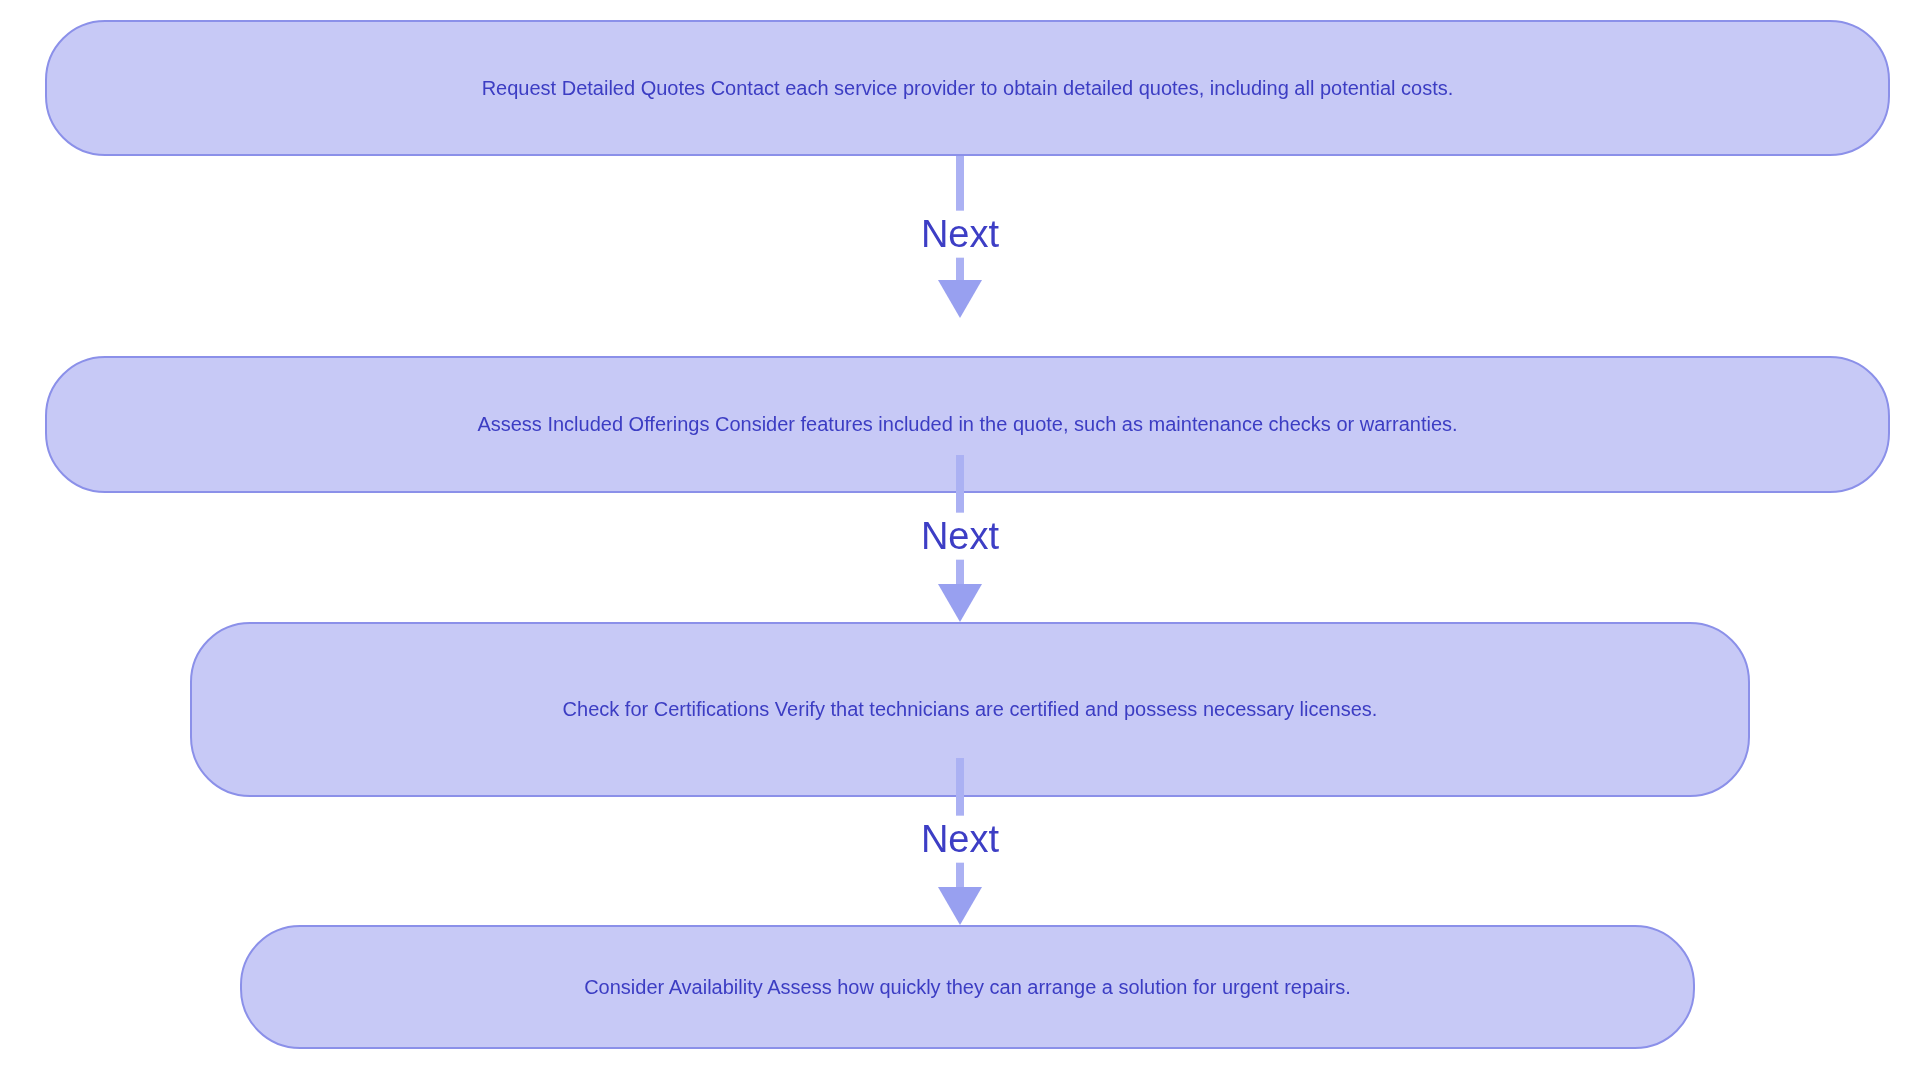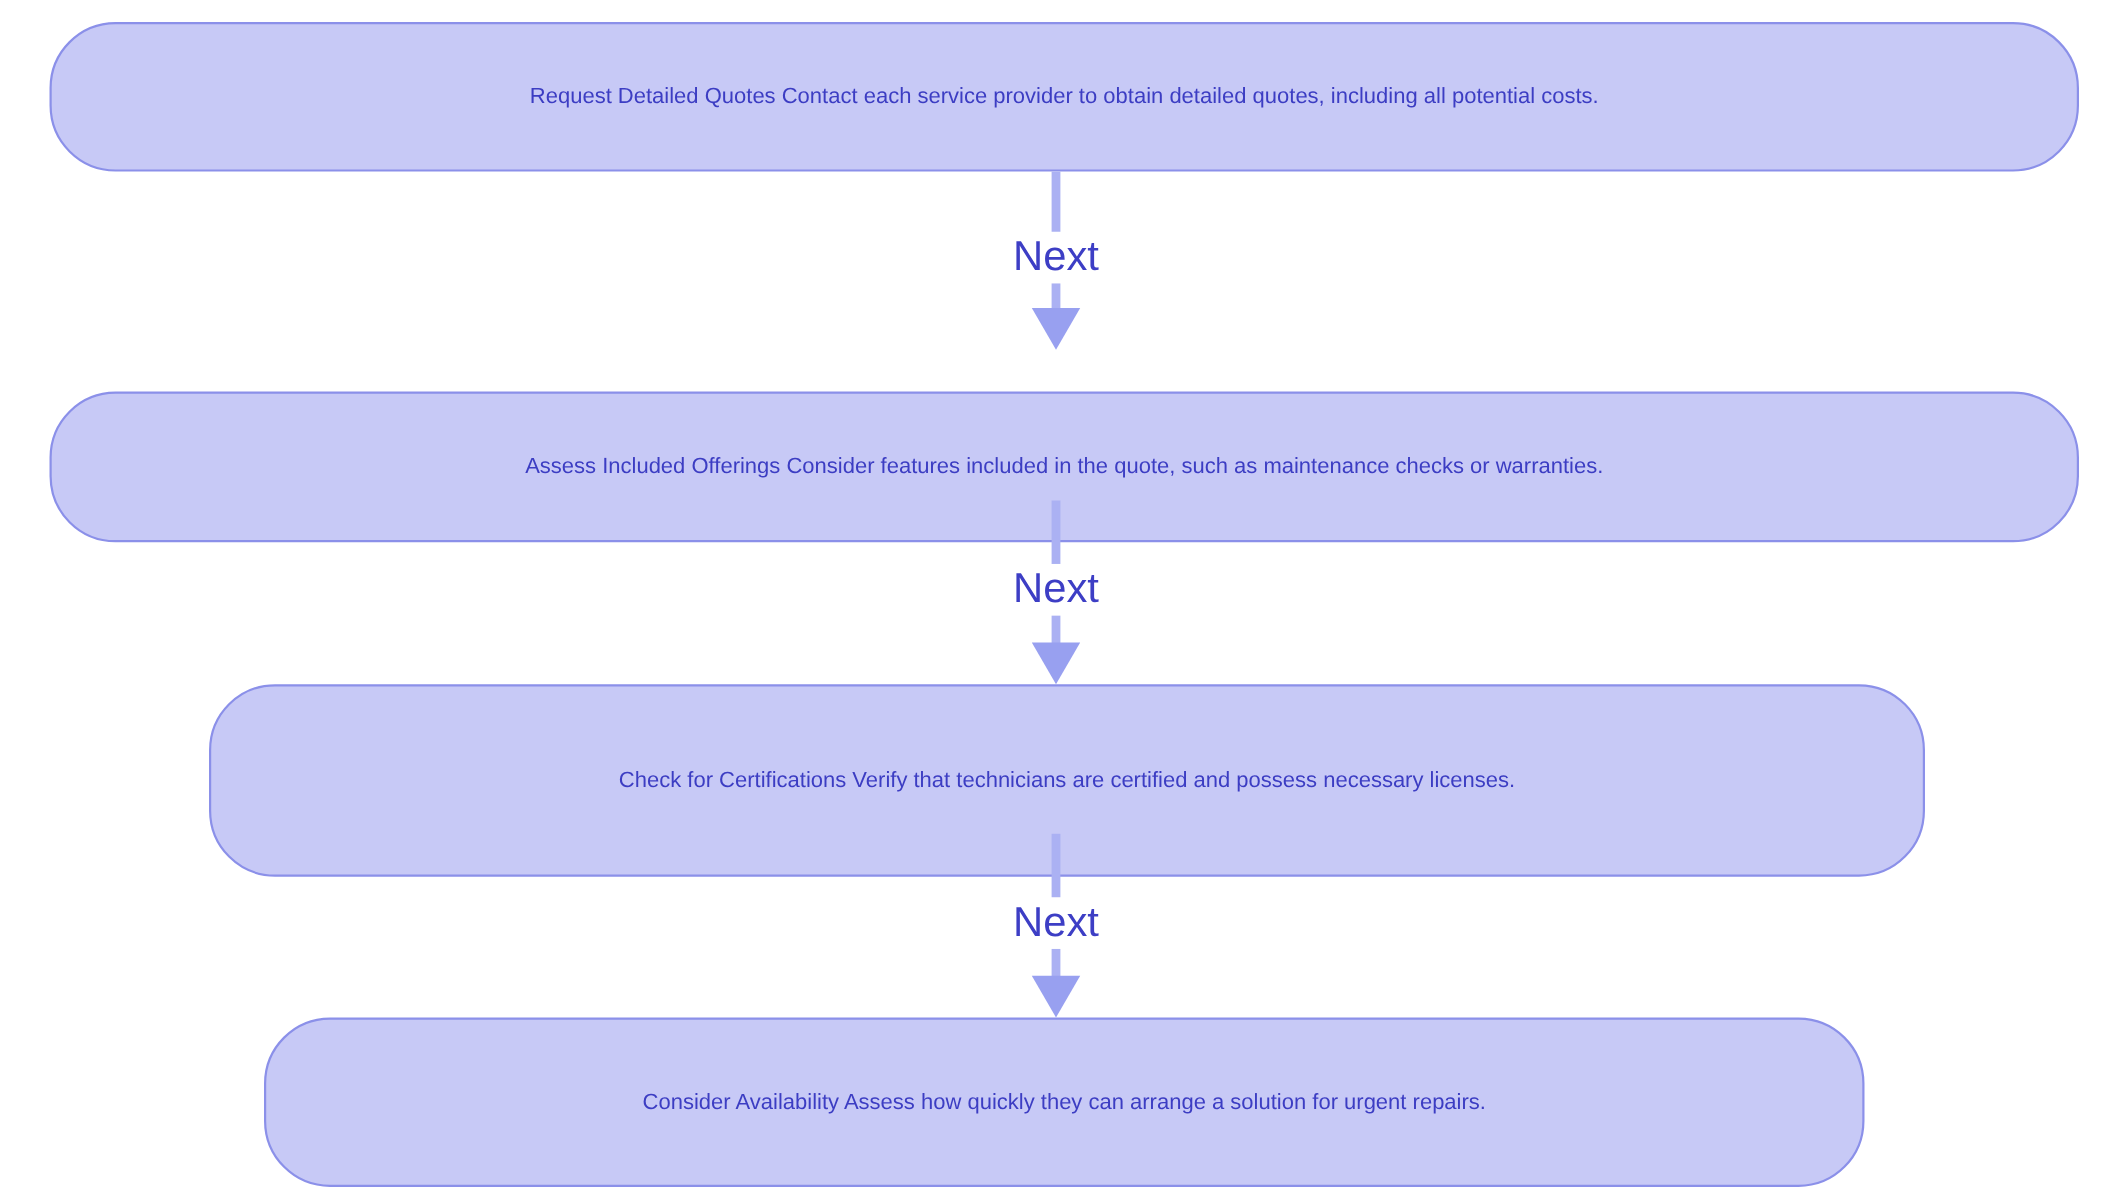--- a/index.html
+++ b/index.html
@@ -36,21 +36,21 @@
     display: flex;
     align-items: center;
     justify-content: center;
     text-align: center;
     padding: 0 55px;
     line-height: 1.25;
   }
   .node-1 { left: 45px;  top: 20px;  width: 1845px; height: 136px; }
   .node-2 { left: 45px;  top: 318px; width: 1845px; height: 137px; margin-top: 38px; }
   .node-3 { left: 190px; top: 622px; width: 1560px; height: 175px; }
-  .node-4 { left: 240px; top: 925px; width: 1455px; height: 154px; }
+  .node-4 { left: 240px; top: 925px; width: 1455px; height: 124px; }
 
   .edge {
     position: absolute;
     left: 885px;
     width: 150px;
   }
   .edge-1 { top: 156px; height: 162px; }
   .edge-2 { top: 455px; height: 167px; }
   .edge-3 { top: 758px; height: 167px; }
 

